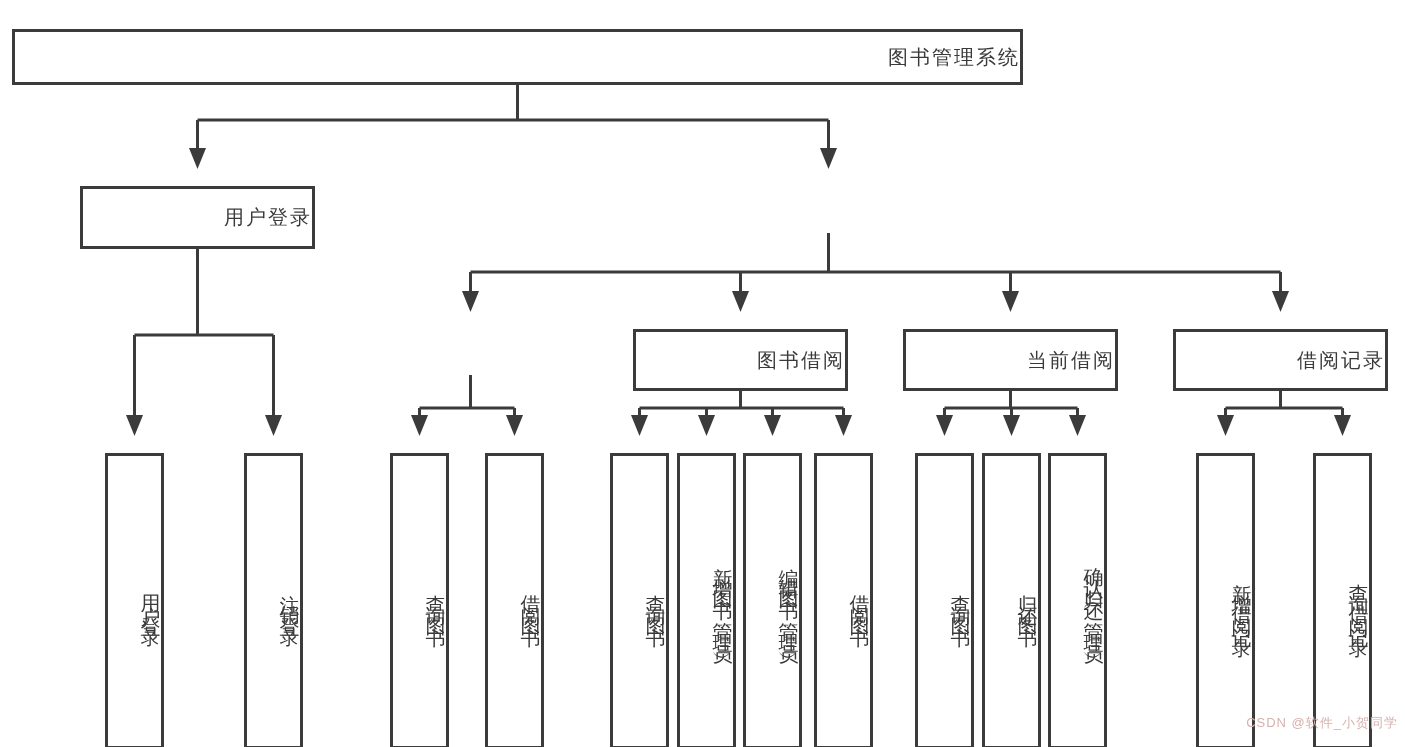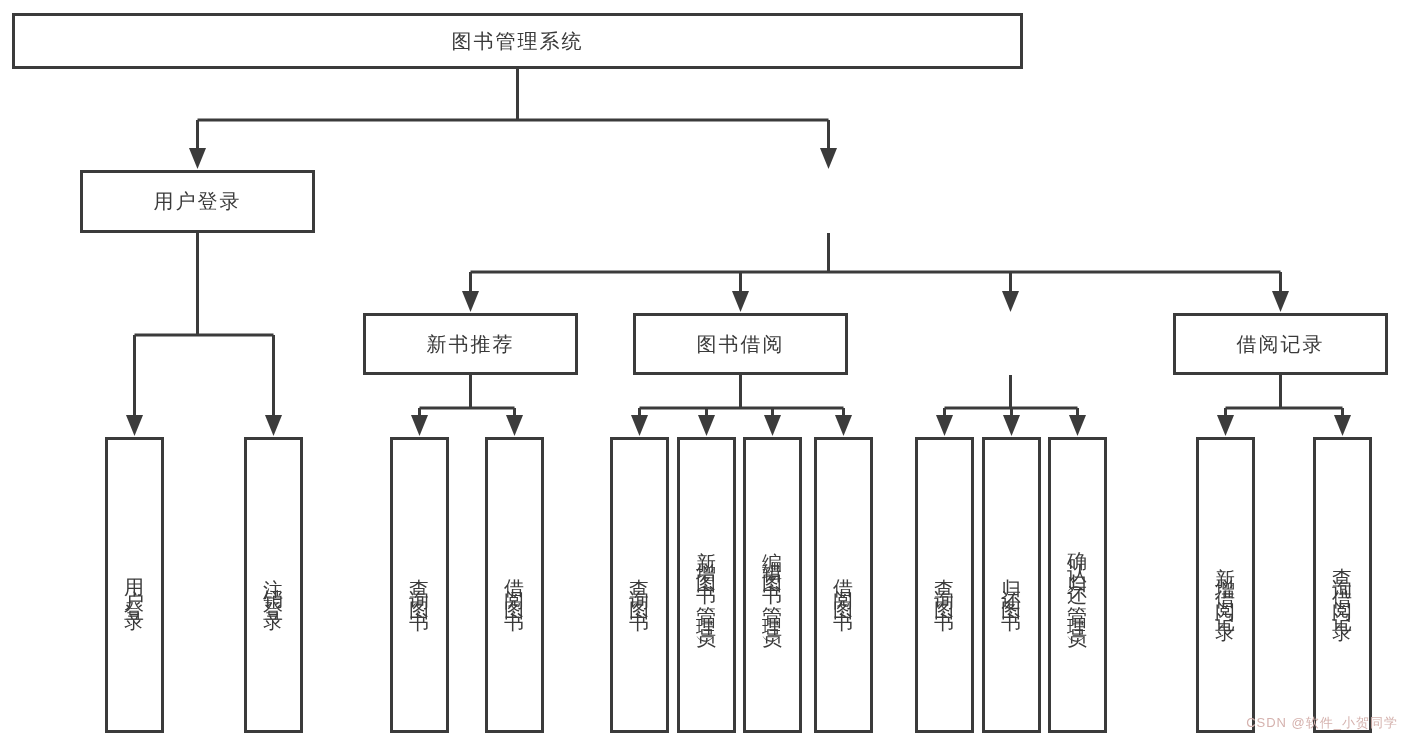--- a/index.html
+++ b/index.html
@@ -22,22 +22,23 @@
     width: 1405px;
     height: 747px;
   }
   .node {
     position: absolute;
     box-sizing: border-box;
     border: 3px solid #3b3b3b;
     background: #ffffff;
     display: flex;
     align-items: center;
-    justify-content: center;
+    justify-content: flex-end;
     color: #3a3a3a;
+    margin-top: 16px;
   }
   .h-node {
     font-size: 20px;
     letter-spacing: 2px;
   }
   .v-node span {
     writing-mode: vertical-rl;
     text-orientation: mixed;
     font-size: 20px;
     letter-spacing: 11px;
@@ -132,26 +133,26 @@
   </svg>
 
   <div class="node h-node root">
     <span>图书管理系统</span>
   </div>
 
   <div class="node h-node lvl2a">
     <span>用户登录</span>
   </div>
 
-  <div class="node h-node lvl3 l3a">
-    <span>新书推荐</span>
-  </div>
   <div class="node h-node lvl3 l3b">
     <span>图书借阅</span>
   </div>
+  <div class="node h-node lvl3 l3c">
+    <span>当前借阅</span>
+  </div>
   <div class="node h-node lvl3 l3d">
     <span>借阅记录</span>
   </div>
 
   <div class="node v-node leaf lf1">
     <span>用户登录</span>
   </div>
   <div class="node v-node leaf lf2">
     <span>注销登录</span>
   </div>

